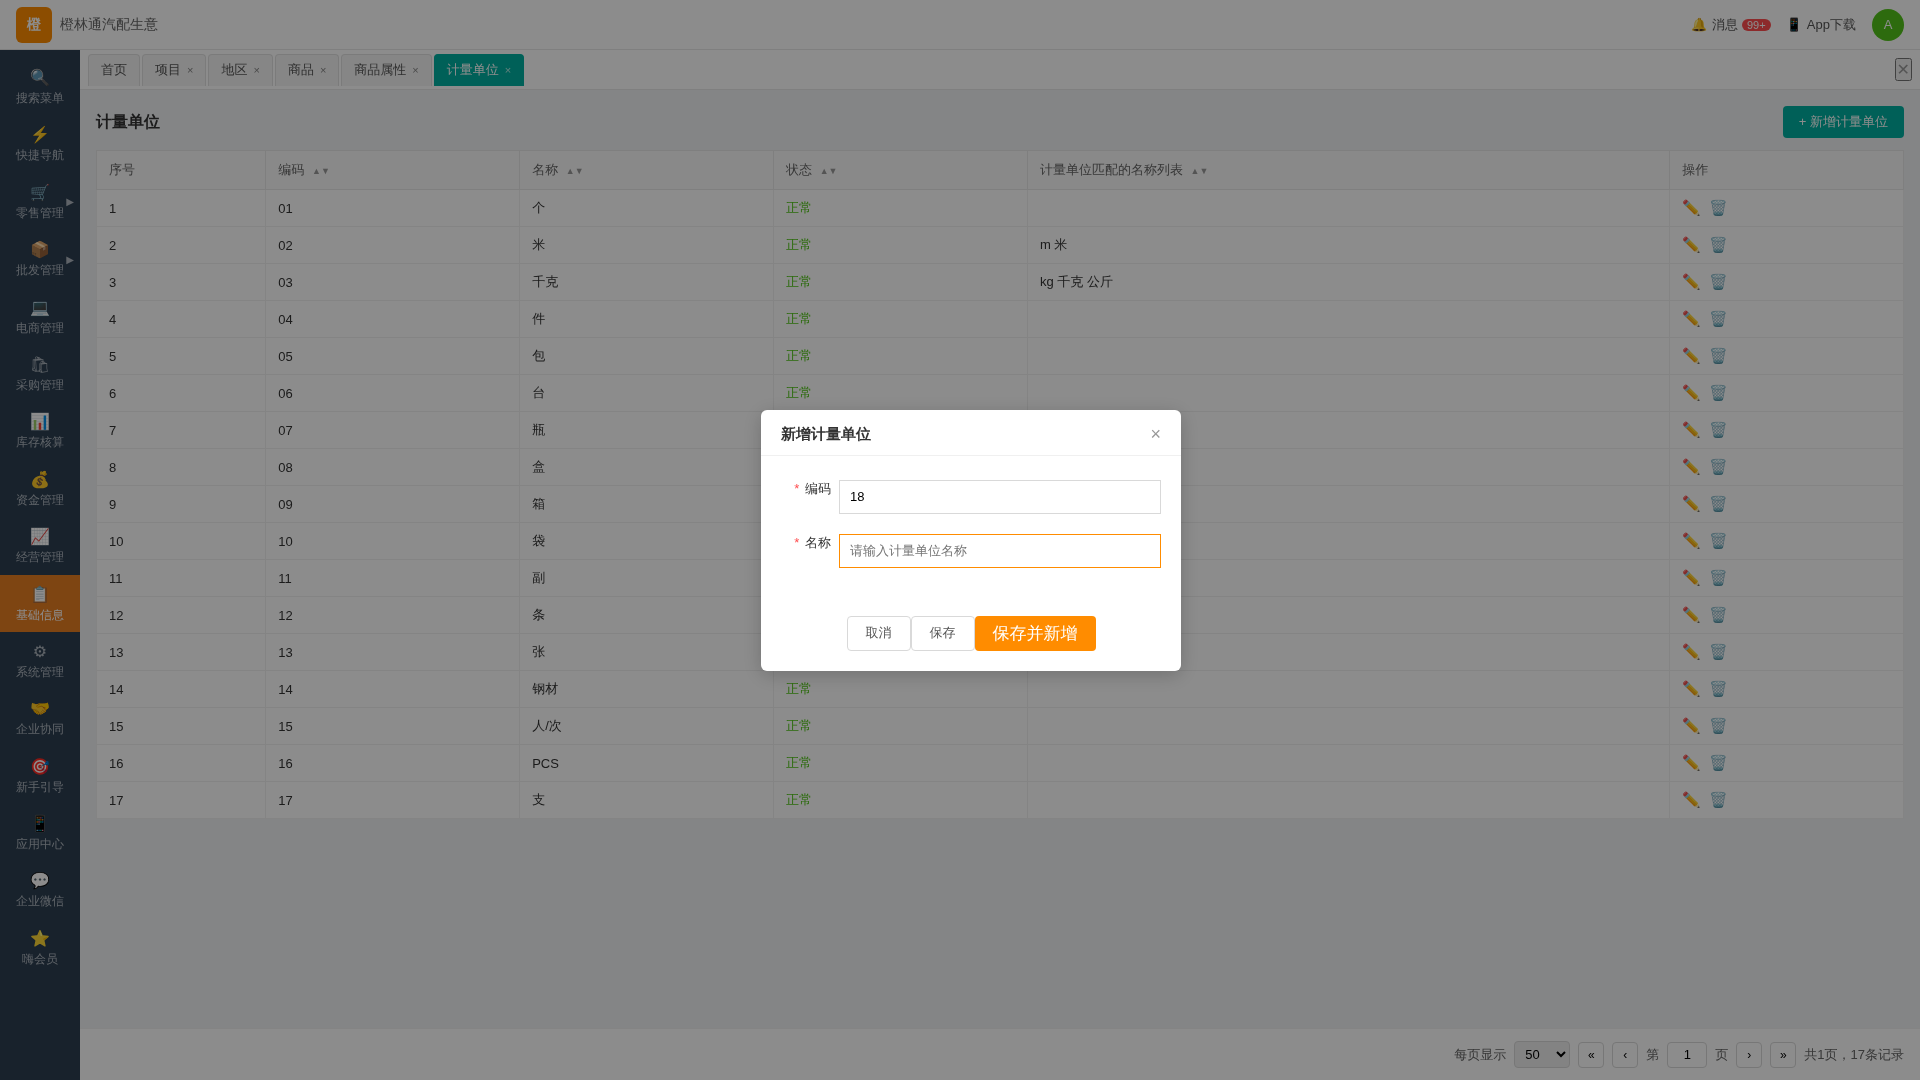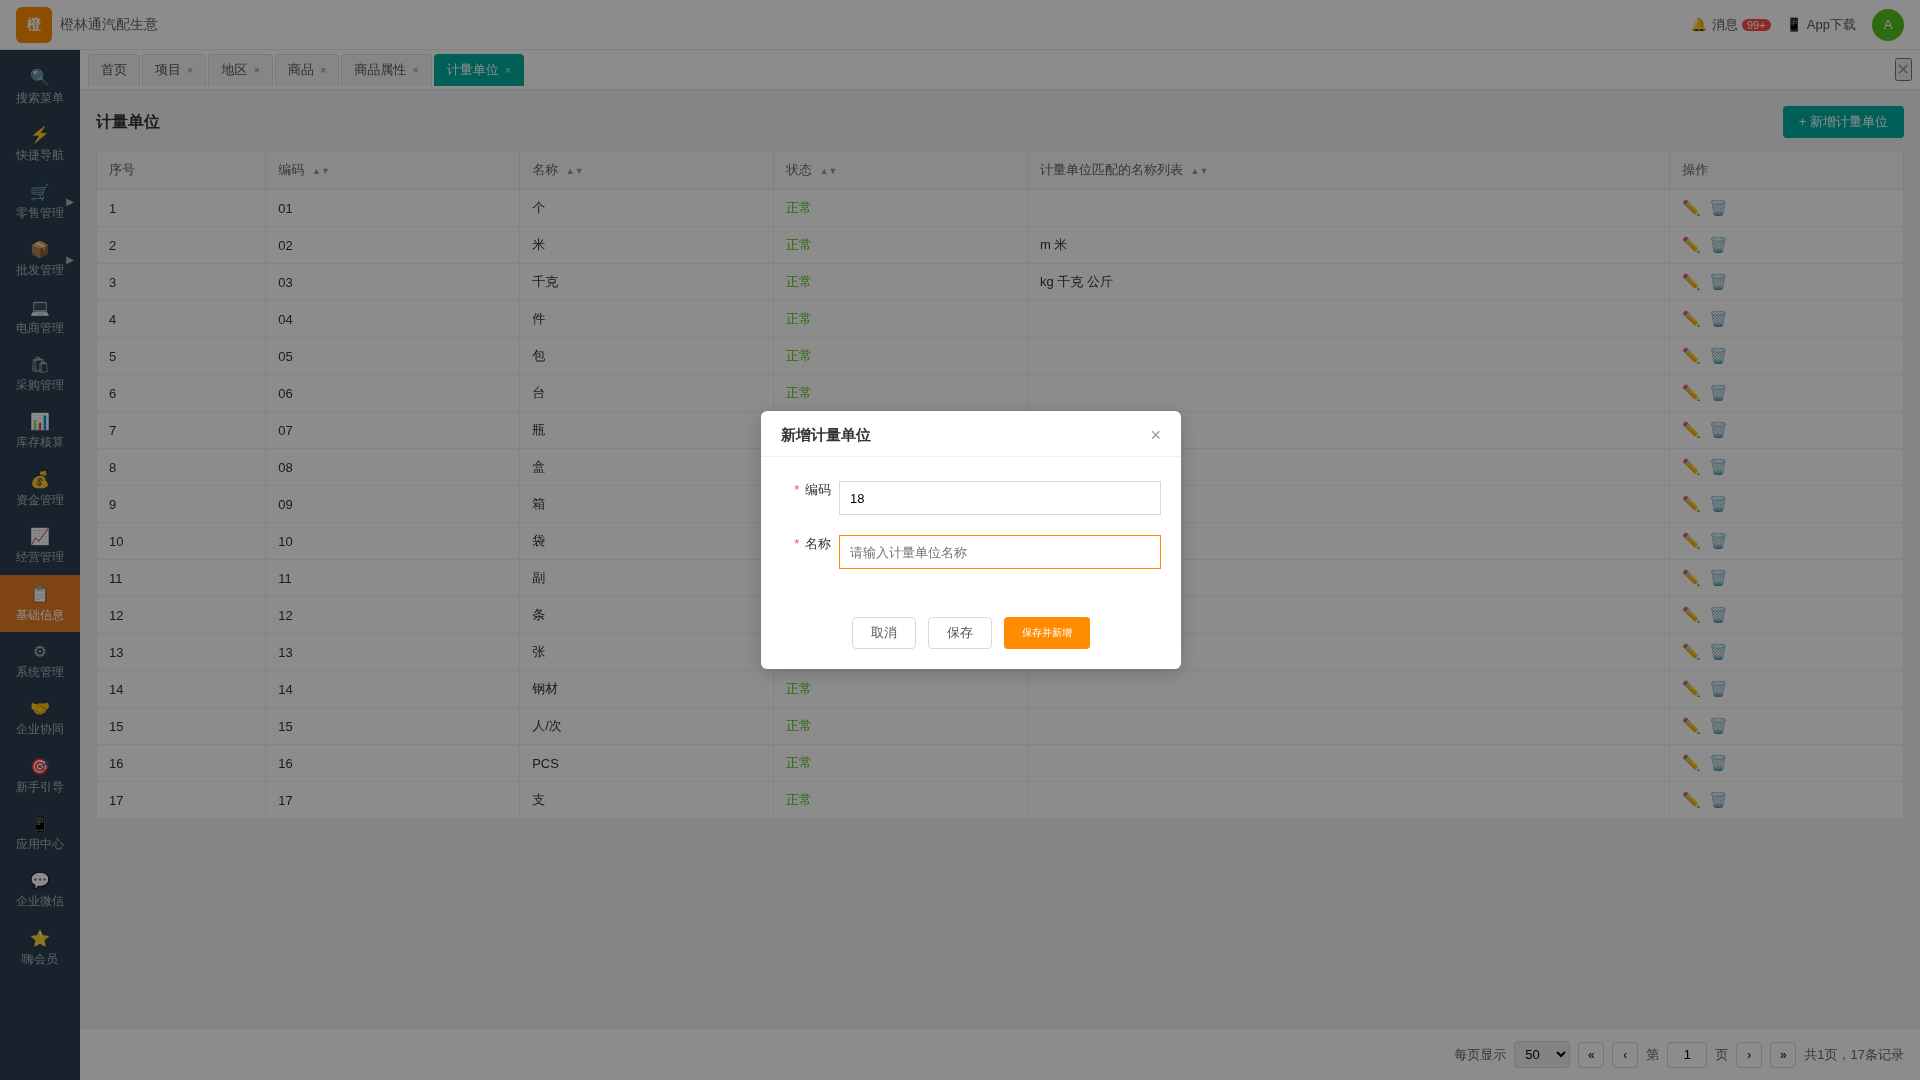--- a/index.html
+++ b/index.html
@@ -300,21 +300,20 @@
       border-radius: 0;
       padding: 0 10px;
       font-size: 13px;
       outline: none;
     }
     .form-input.highlight { border-color: #ff8c00; }
     .dialog-footer {
       display: flex;
       justify-content: center;
       padding: 12px 29px 20px;
-      gap: 12px;
     }
     .btn-cancel {
       border: 1px solid #d9d9d9;
       background: #fff;
       padding: 6px 18px;
       border-radius: 4px;
       cursor: pointer;
       font-size: 13px;
       color: #555;
     }
@@ -328,21 +327,21 @@
       font-size: 13px;
       color: #555;
     }
     .btn-save-new {
       border: none;
       background: #ff8c00;
       color: white;
       padding: 6px 18px;
       border-radius: 4px;
       cursor: pointer;
-      font-size: 10px;
+      font-size: 17px;
     }
   </style>
 </head>
 <body>
 
 <div class="top-header">
   <div class="logo-area">
     <div class="logo-icon">
       <span>橙</span>
     </div>

